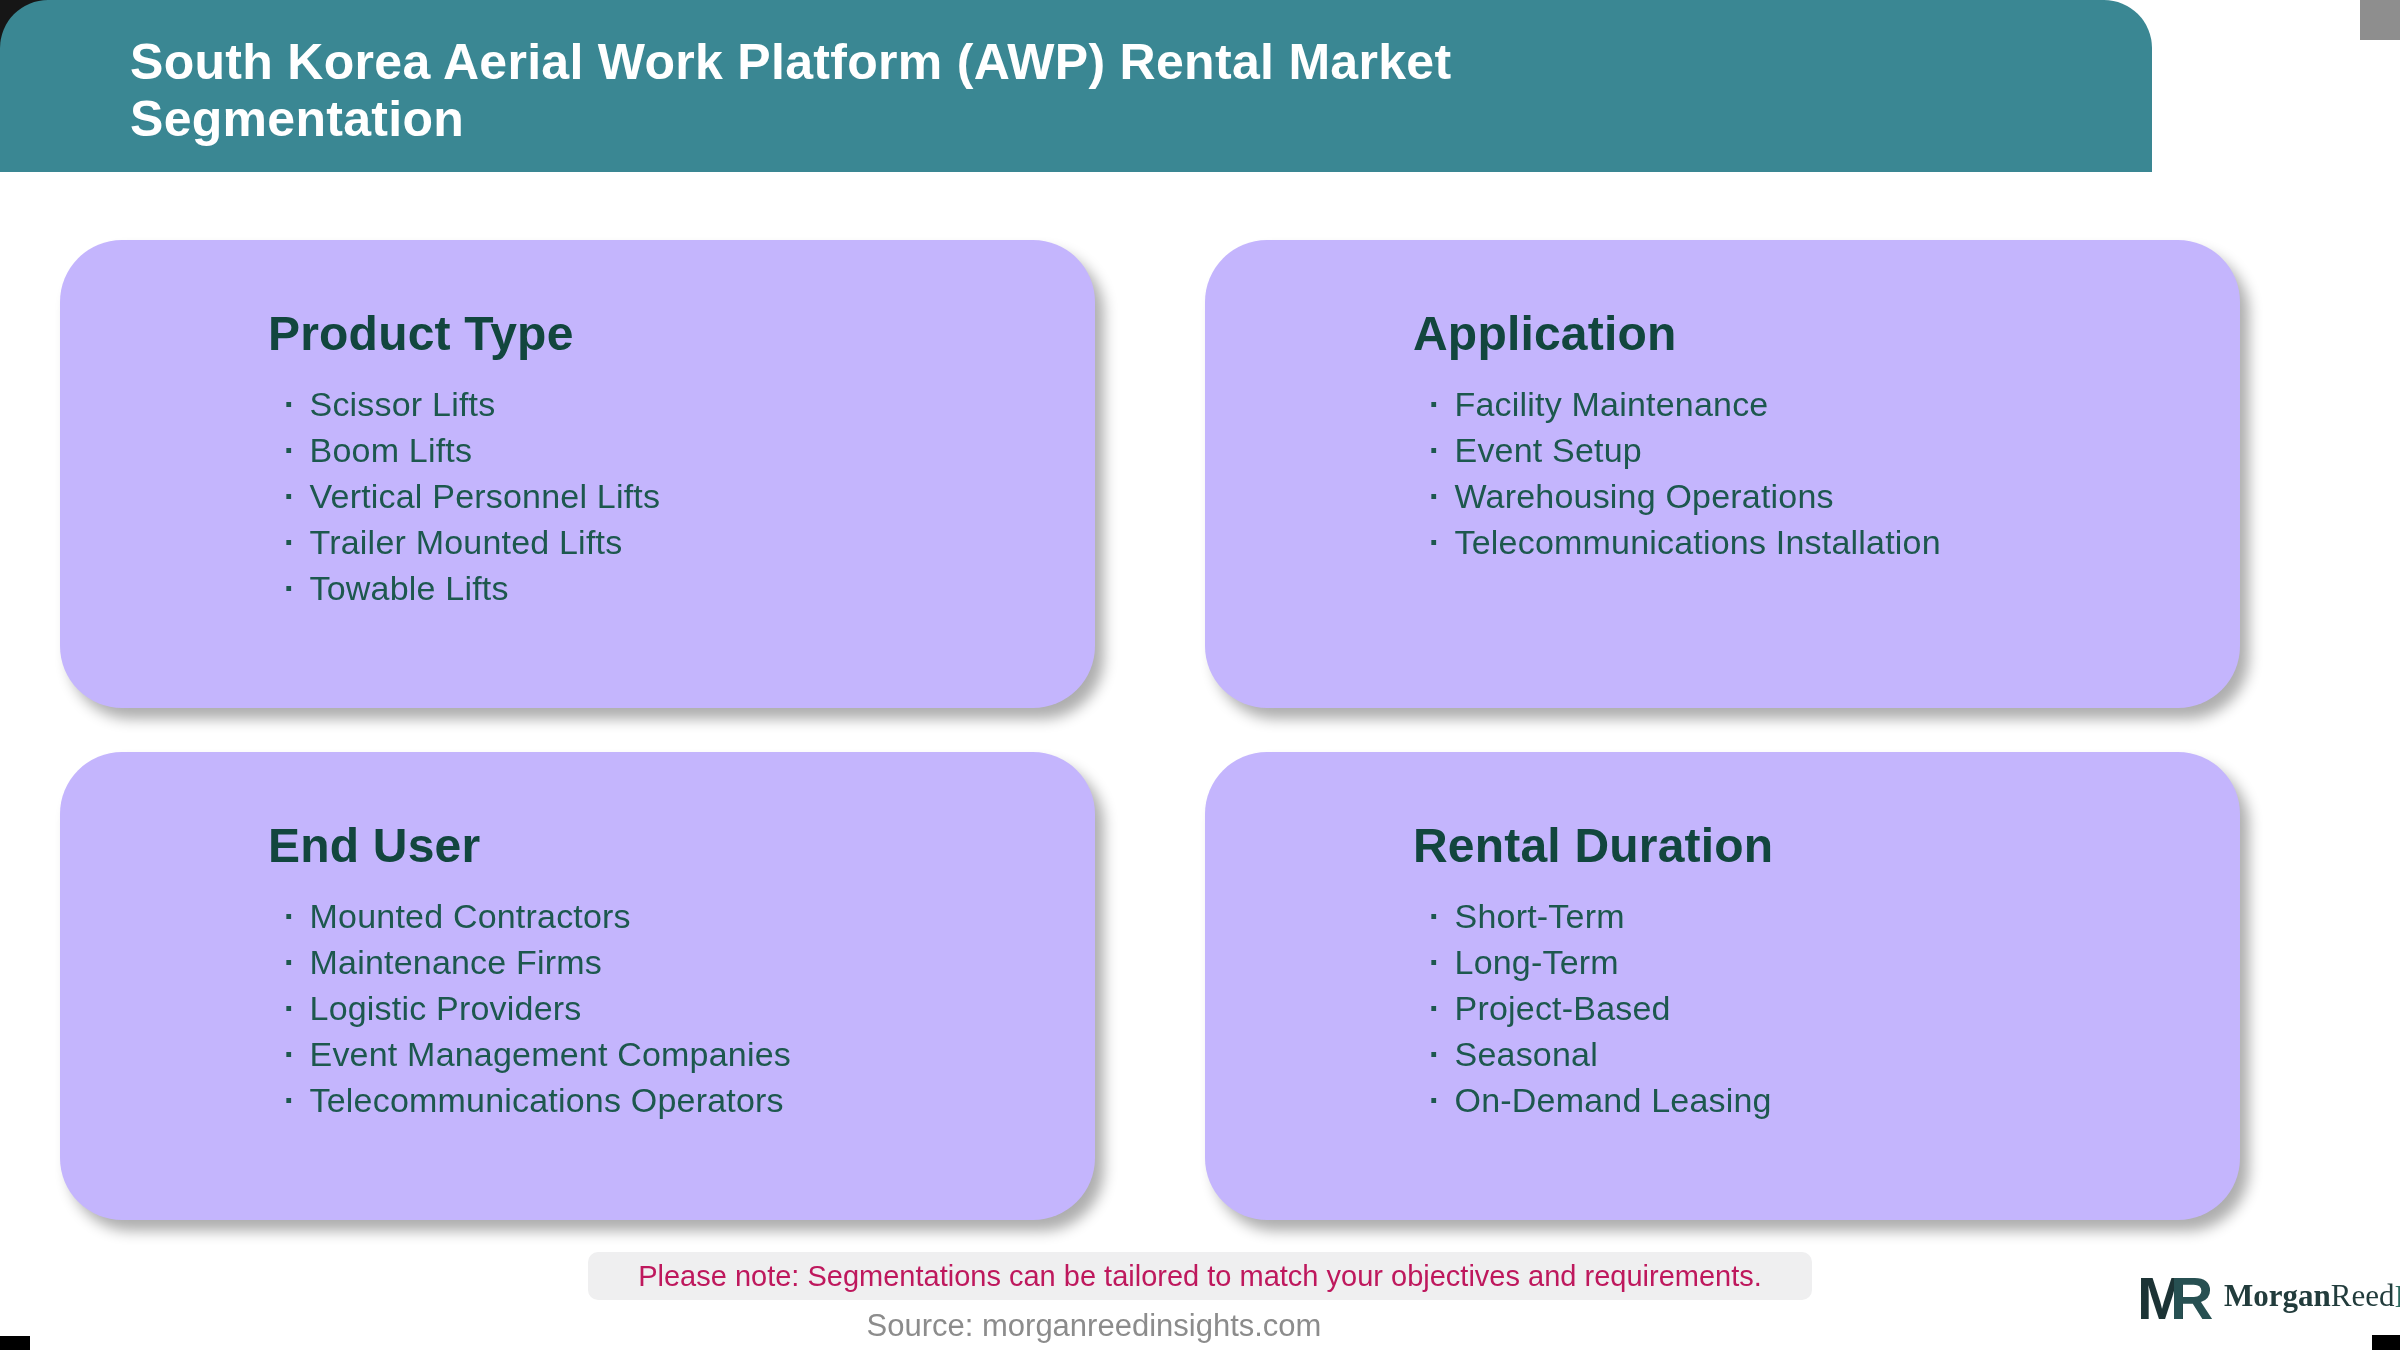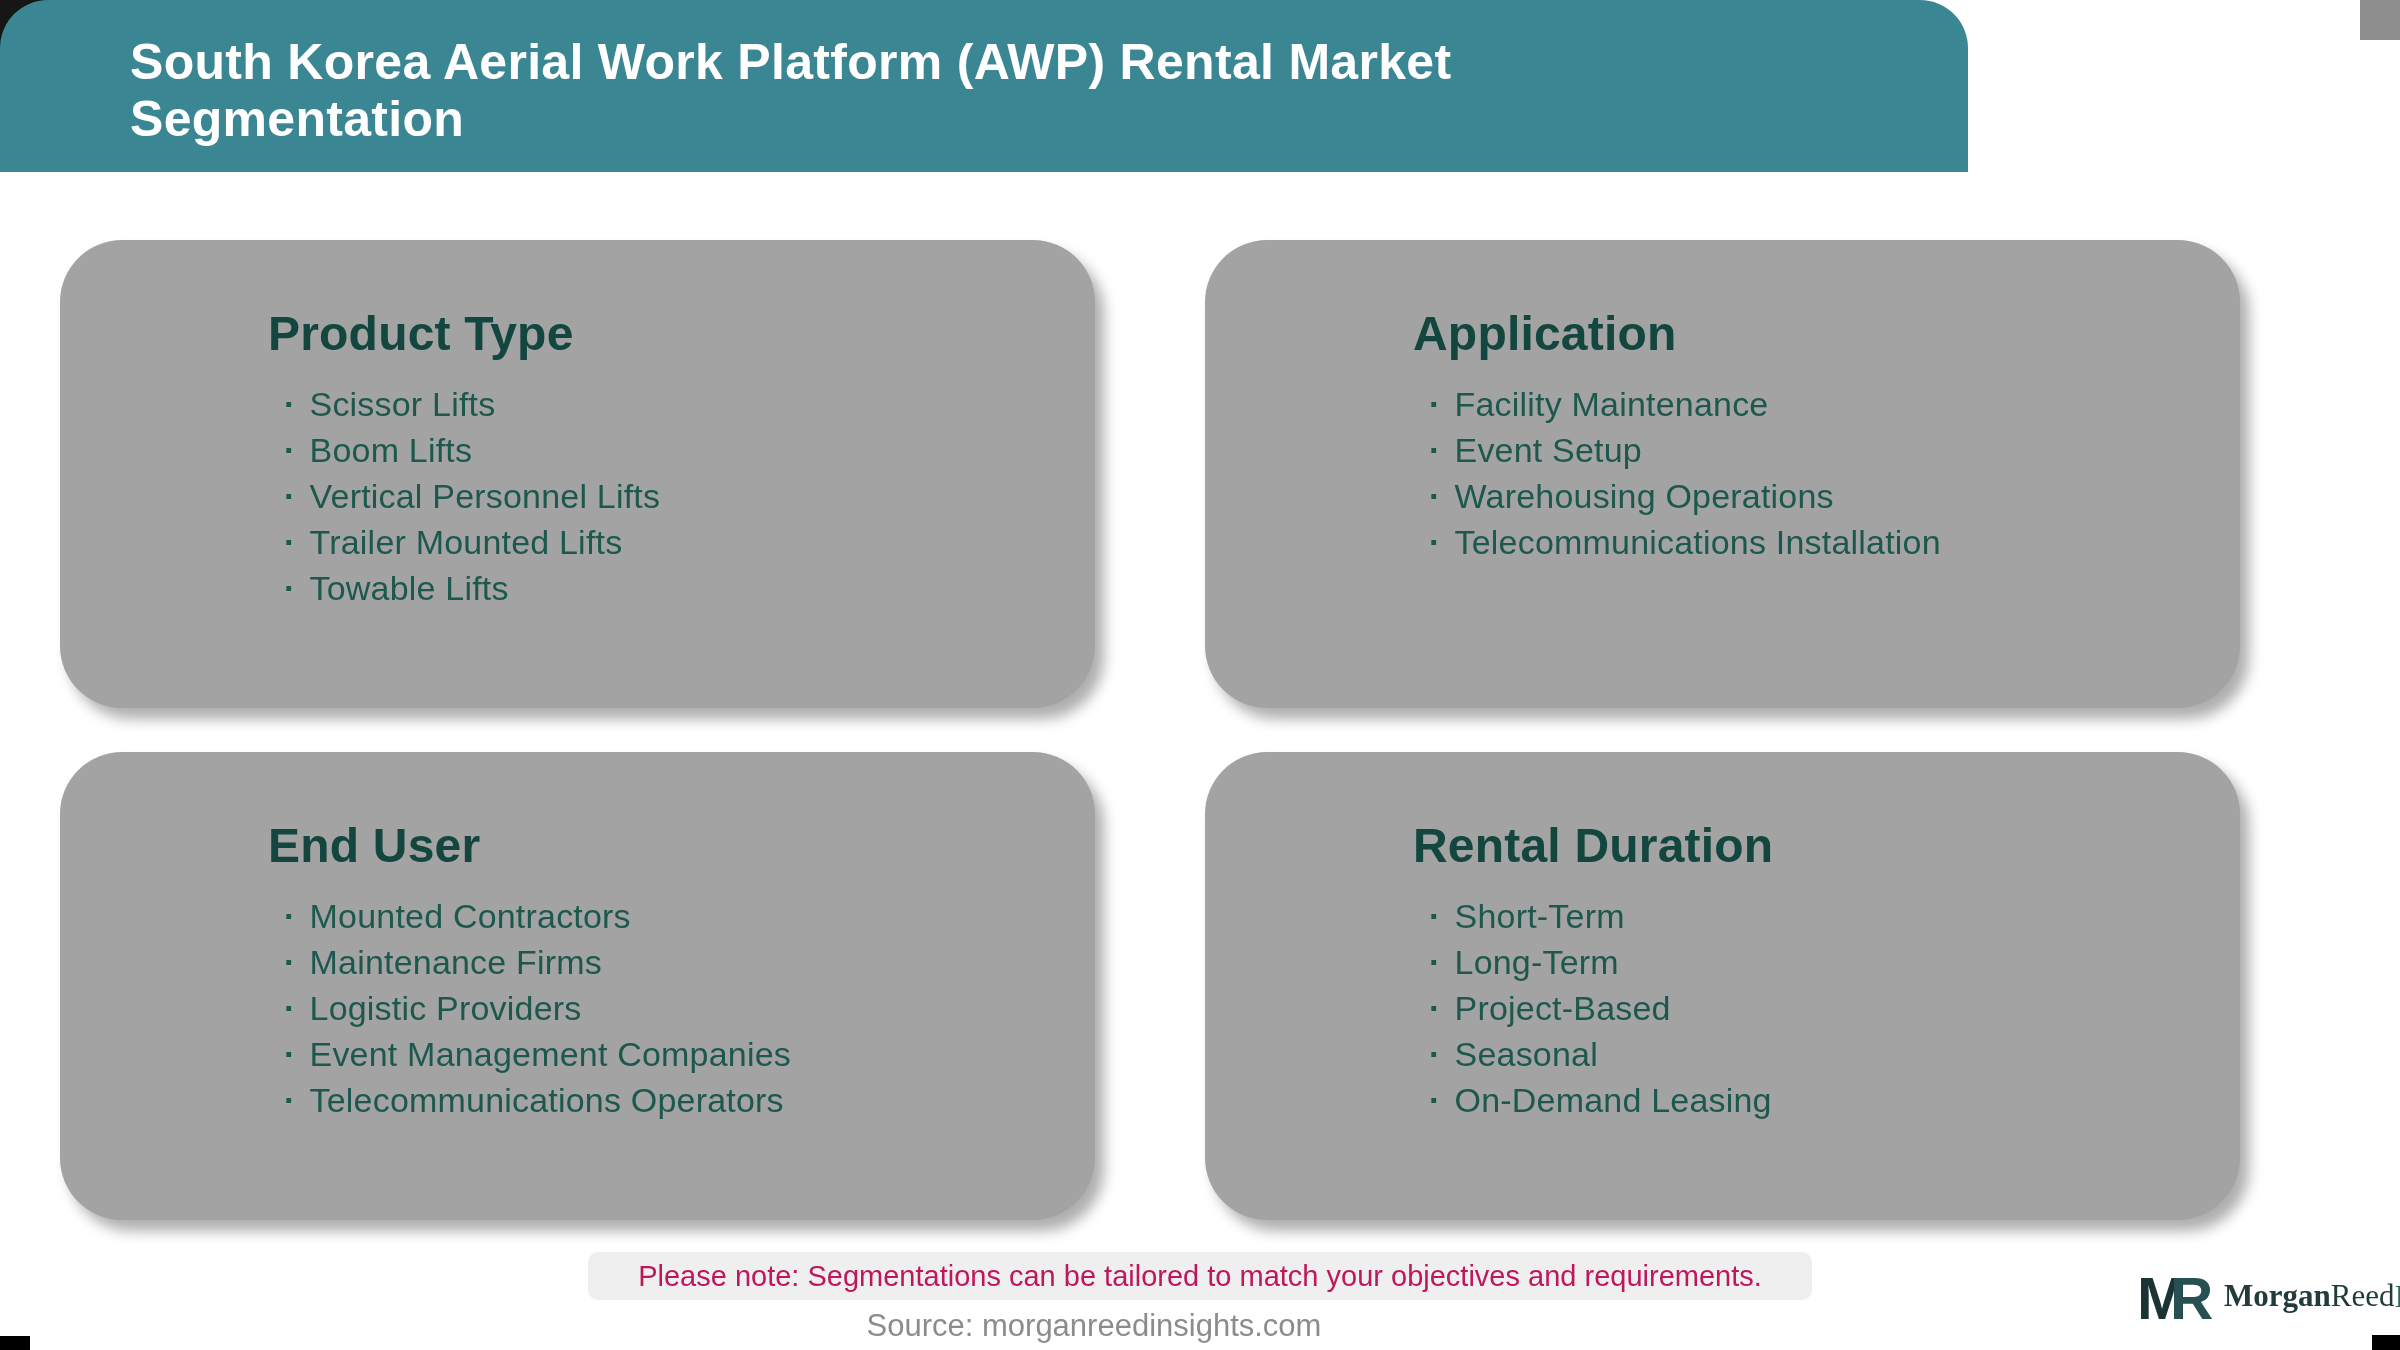--- a/index.html
+++ b/index.html
@@ -15,39 +15,39 @@
   .corner-tl {
     position: absolute; top: 0; left: 0;
     width: 56px; height: 56px; background: #161616; z-index: 0;
   }
   .corner-tr {
     position: absolute; top: 0; right: 0;
     width: 40px; height: 40px; background: #8e8e8e; z-index: 0;
   }
   .header {
     position: absolute; top: 0; left: 0;
-    width: 1968px; height: 172px;
+    width: 2152px; height: 172px;
     background: #3a8793;
     border-radius: 48px 48px 0 0;
     z-index: 1;
   }
   .header .title {
     margin: 0;
     padding: 34px 0 0 130px;
     max-width: 1600px;
     color: #ffffff;
     font-size: 50px;
     line-height: 57px;
     font-weight: bold;
     letter-spacing: 0.3px;
   }
   .card {
     position: absolute;
     width: 1035px; height: 468px;
-    background: #a3a3a3;
+    background: #c4b5fd;
     border-radius: 62px;
     box-shadow: 9px 11px 14px rgba(0,0,0,0.32);
     z-index: 1;
     box-sizing: border-box;
     padding: 66px 40px 0 208px;
   }
   .card.c1 { left: 60px;  top: 240px; }
   .card.c2 { left: 1205px; top: 240px; }
   .card.c3 { left: 60px;  top: 752px; }
   .card.c4 { left: 1205px; top: 752px; }

